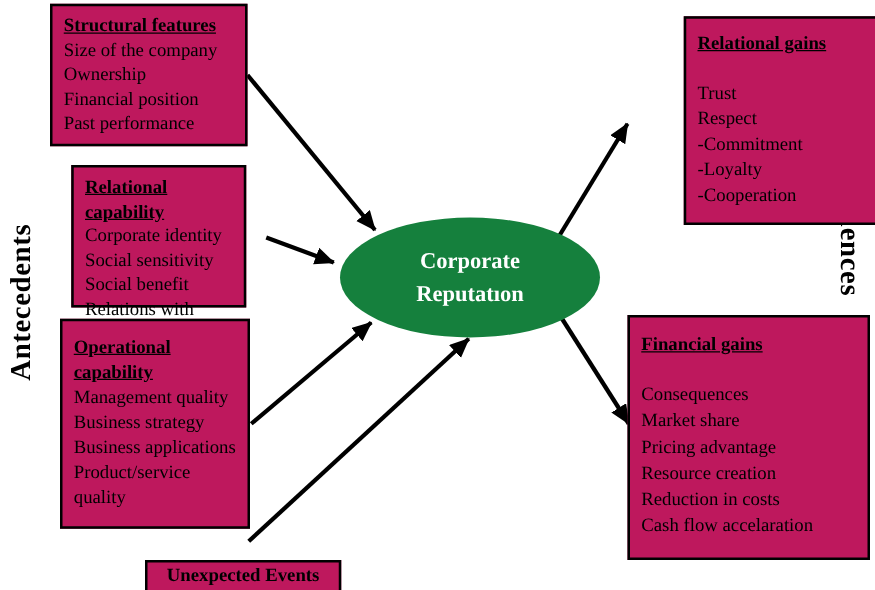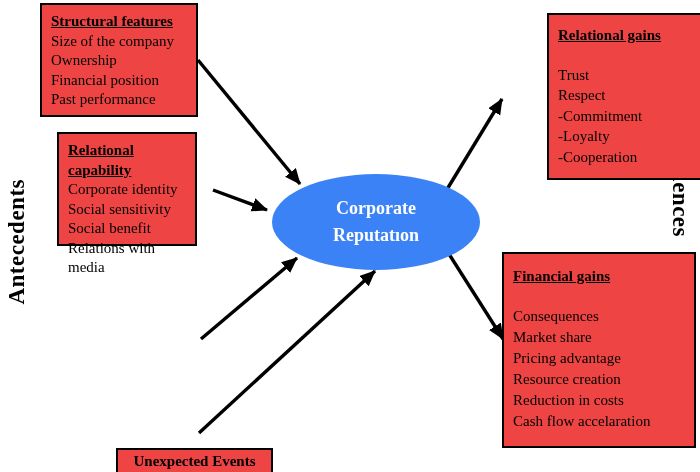--- a/index.html
+++ b/index.html
@@ -9,21 +9,21 @@
     font-family: "Liberation Serif", serif;
     color: #000;
     position: relative;
     overflow: hidden;
   }
   .stage { position: absolute; left: 0; top: 0; width: 700px; height: 472px; }
 
   .box {
     position: absolute;
     border: 2px solid #000;
-    background: #ef4444;
+    background: #be185d;
     box-sizing: border-box;
     font-size: 15px;
     line-height: 19.5px;
     padding: 7px 9px;
   }
   .box .title {
     font-weight: bold;
     text-decoration: underline;
   }
   .box .gap { height: 19px; }
@@ -35,21 +35,21 @@
     left: 116px; top: 435px; width: 157px; height: 28px;
     display: flex; align-items: center; justify-content: center;
     font-weight: bold; padding: 0; margin-top: 13px;
   }
   #box-relational-gains  { left: 503px; top: 13px;  width: 160px; height: 167px; line-height: 20.5px; padding-top: 10px; margin-left: 44px; }
   #box-financial-gains   { left: 502px; top: 252px; width: 194px; height: 196px; line-height: 21px;   padding-top: 12px; }
 
   #ellipse {
     position: absolute;
     left: 272px; top: 174px; width: 208px; height: 96px;
-    background: #3b82f6;
+    background: #15803d;
     border-radius: 50%;
     display: flex; flex-direction: column;
     align-items: center; justify-content: center;
     color: #fff; font-weight: bold; font-size: 18px; line-height: 27px;
     text-align: center;
   }
 
   .side-label {
     position: absolute;
     font-weight: bold;
@@ -101,20 +101,27 @@
   </div>
 
   <div class="box" id="box-relational-cap">
     <div class="title">Relational capability</div>
     <div class="item">Corporate identity</div>
     <div class="item">Social sensitivity</div>
     <div class="item">Social benefit</div>
     <div class="item">Relations with media</div>
   </div>
 
+  <div class="box" id="box-operational-cap">
+    <div class="title">Operational capability</div>
+    <div class="item">Management quality</div>
+    <div class="item">Business strategy</div>
+    <div class="item">Business applications</div>
+    <div class="item">Product/service quality</div>
+  </div>
 
   <div class="box" id="box-unexpected">
     <span>Unexpected Events</span>
   </div>
 
   <div id="ellipse">
     <div>Corporate</div>
     <div>Reputatıon</div>
   </div>
 

